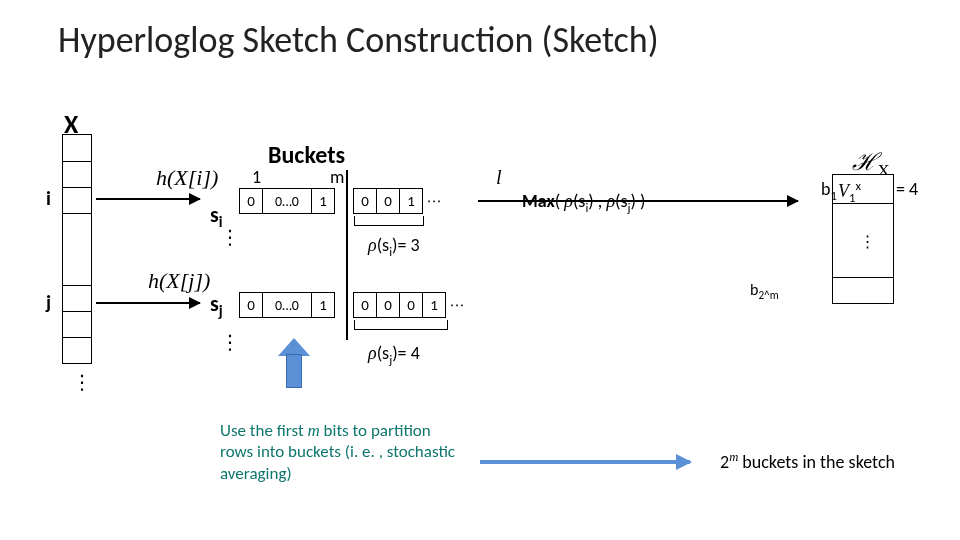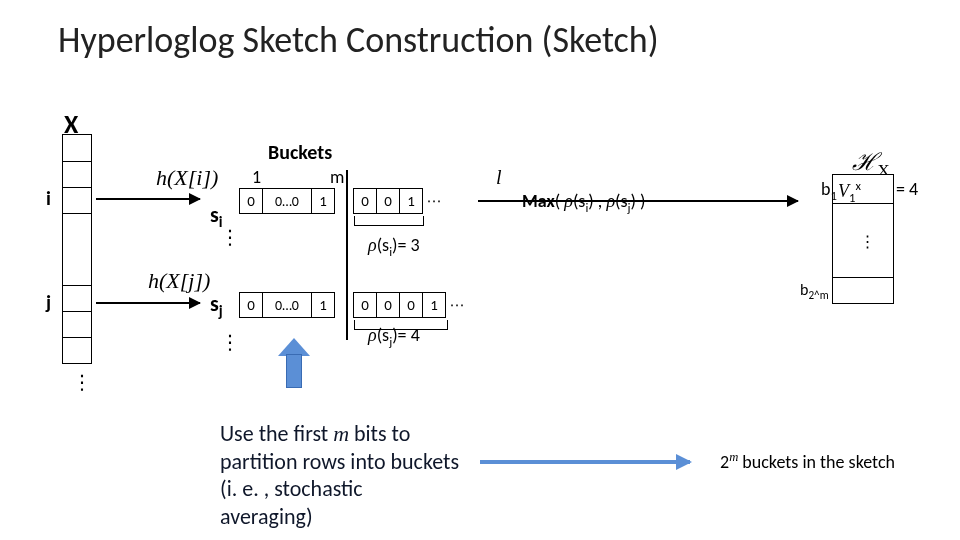--- a/index.html
+++ b/index.html
@@ -95,21 +95,21 @@
   }
   .hx-col {
     position: absolute;
     border: 1px solid #000;
     background: #fff;
   }
   .hx-col .row { height: 28px; border-top: 1px solid #000; }
   .hx-col .row:first-child { border-top: none; }
   .footnote {
     position: absolute;
-    font-size: 22px; color: #0f172a;
+    font-size: 17px; color: #0f766e;
     width: 240px; line-height: 1.25;
   }
   .footnote2 {
     position: absolute;
     font-size: 18px; color: #000;
   }
 </style>
 </head>
 <body>
 
@@ -136,21 +136,21 @@
 <div class="small-lbl script" style="top:268px; left:112px; font-size:22px;margin-left:36px;">
   <span style="font-style:italic;font-family:'Times New Roman',serif;">h</span>(X[j])
 </div>
 <div class="arrow" style="top:302px; left:96px; width:104px;"></div>
 
 <div class="lbl lbl-bold" style="top:201px; left:210px;">s<span class="sub">i</span></div>
 <div class="lbl lbl-bold" style="top:290px; left:210px;">s<span class="sub">j</span></div>
 <div class="ellipsis-v" style="top:225px; left:218px;">⋮</div>
 <div class="ellipsis-v" style="top:330px; left:218px;">⋮</div>
 
-<div class="lbl lbl-bold" style="top:140px; left:268px; font-size:20px;text-align:right;">Buckets</div>
+<div class="lbl lbl-bold" style="top:140px; left:268px; font-size:24px;text-align:right;">Buckets</div>
 <div class="small-lbl" style="top:166px; left:252px;">1</div>
 <div class="small-lbl" style="top:166px; left:330px;">m</div>
 <div class="small-lbl script" style="top:166px; left:496px; font-size:20px;">l</div>
 
 <div class="bitrow" style="top:188px; left:240px;">
   <div class="bit">0</div>
   <div class="bit wide">0…0</div>
   <div class="bit">1</div>
 </div>
 <div class="bitrow" style="top:188px; left:354px;">
@@ -172,21 +172,21 @@
   <div class="bit">1</div>
   <div class="bit nb">⋯</div>
 </div>
 
 <div class="vdivider" style="top:170px; left:346px; height:170px;"></div>
 
 <div class="bracket-h" style="top:216px; left:354px; width:70px;"></div>
 <div class="small-lbl" style="top:234px; left:368px;"><span class="script">ρ</span>(s<span class="sub">i</span>)= 3</div>
 
 <div class="bracket-h" style="top:320px; left:354px; width:94px;"></div>
-<div class="small-lbl" style="top:324px; left:368px;"><span class="script">ρ</span>(s<span class="sub">j</span>)= 4</div>
+<div class="small-lbl" style="top:342px; left:368px;"><span class="script">ρ</span>(s<span class="sub">j</span>)= 4</div>
 
 <div class="uparrow" style="top:338px; left:278px;">
   <div class="head"></div>
   <div class="stem"></div>
 </div>
 
 <div class="small-lbl" style="top:190px; left:522px;">
   <span class="lbl-bold">Max</span>( <span class="script">ρ</span>(s<span class="sub">i</span>) , <span class="script">ρ</span>(s<span class="sub">j</span>) )
 </div>
 <div class="arrow" style="top:200px; left:478px; width:320px;"></div>
@@ -194,21 +194,21 @@
 <div class="lbl" style="top:144px; left:852px; font-size:24px; font-family:'Times New Roman',serif;">
   <span style="font-style:italic;">ℋ</span><span class="sub">X</span>
 </div>
 <div class="hx-col" style="top:174px; left:832px; width:62px; height:130px;">
   <div class="row"></div>
   <div class="row"></div>
   <div class="row" style="border-top:none;height:46px;"></div>
   <div class="row"></div>
 </div>
 <div class="small-lbl" style="top:178px; left:806px;margin-left:15px;">b<span class="sub">1</span></div>
-<div class="small-lbl" style="top:280px; left:800px; font-size:16px;">b<span class="sub">2^m</span></div>
+<div class="small-lbl" style="top:280px; left:750px; font-size:16px;">b<span class="sub">2^m</span></div>
 <div class="ellipsis-v" style="top:232px; left:858px; font-size:16px;">⋮</div>
 <div class="small-lbl" style="top:178px; left:838px;">
   <span class="script">V</span><span class="sub">1</span><span class="sup">x</span>
 </div>
 <div class="small-lbl" style="top:178px; left:896px;">= 4</div>
 
 <div class="footnote" style="top:420px; left:220px;">
   Use the first <span class="script">m</span> bits to partition rows into buckets (i. e. , stochastic averaging)
 </div>
 

